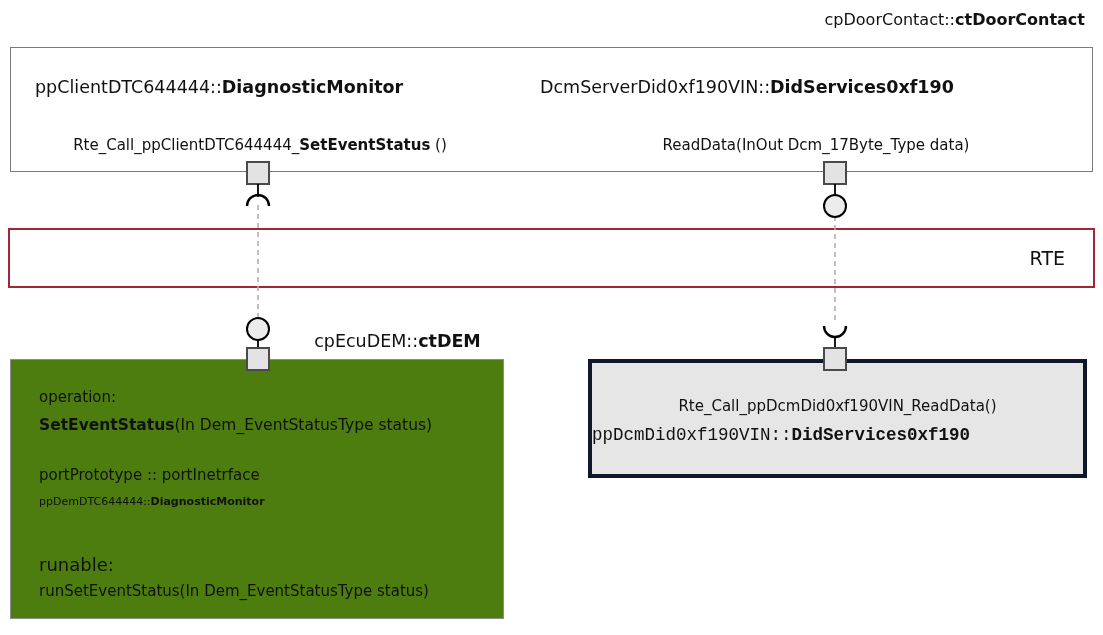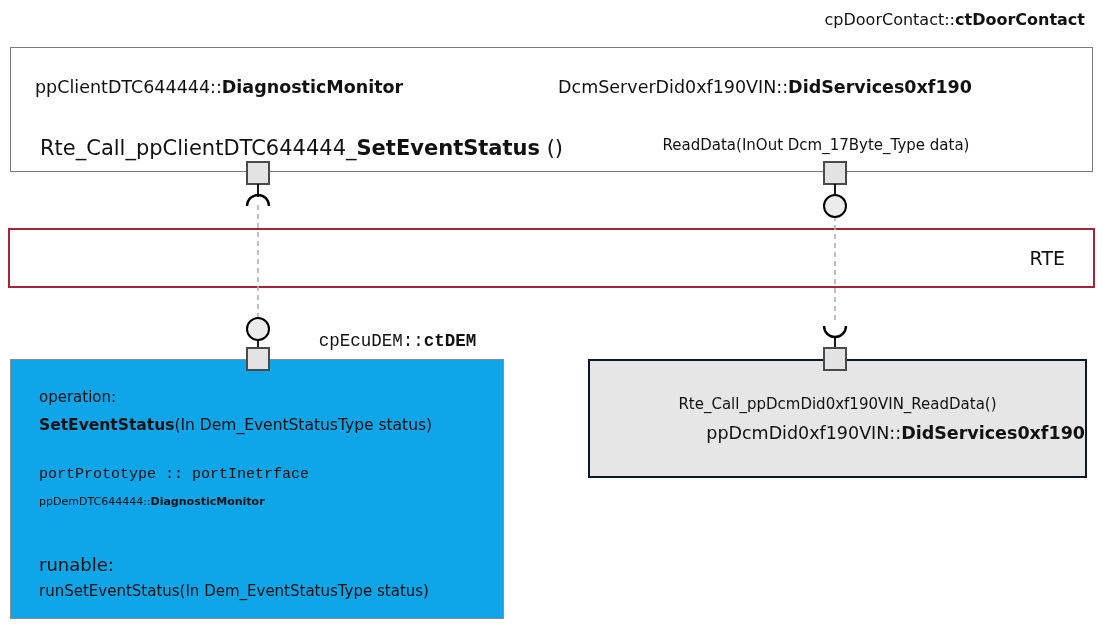--- a/index.html
+++ b/index.html
@@ -18,62 +18,62 @@
   
   .door-label { top: 10px; right: 18px; font-size: 16px; }
 
   
   .top-box {
     position: absolute; left: 10px; top: 47px;
     width: 1083px; height: 125px;
     background: #fff; border: 1px solid #7a7a7a;
   }
   .tb-left-title  { left: 35px;  top: 77px;  width: 440px; font-size: 17.5px; }
-  .tb-right-title { left: 540px; top: 77px;  width: 450px; text-align: center; font-size: 17.5px; }
-  .tb-left-call   { left: 40px;  top: 136px; width: 440px; text-align: center; font-size: 21px; }
+  .tb-right-title { left: 540px; top: 77px;  width: 450px; font-size: 17.5px; }
+  .tb-left-call   { left: 40px;  top: 136px; width: 440px; text-align: center; font-size: 15px; }
   .tb-right-call  { left: 596px; top: 136px; width: 440px; text-align: center; font-size: 15px; }
 
   
   .rte-box {
     position: absolute; left: 8px; top: 228px;
     width: 1087px; height: 60px;
     background: #fff; border: 2px solid #a32638; padding-left: 33px;
   }
   .rte-label {
     position: absolute; right: 28px; top: 50%;
     transform: translateY(-50%);
     font-size: 19px; white-space: nowrap;
   }
 
   
-  .dem-title { left: 290px; top: 331px; width: 215px; text-align: center; font-size: 17.5px; font-family: Liberation Mono, monospace; }
+  .dem-title { left: 290px; top: 331px; width: 215px; text-align: center; font-size: 17.5px; }
   .dcm-title { left: 868px; top: 331px; width: 215px; text-align: center; font-size: 17.5px; margin-top: 46px; }
 
   
   .dem-box {
     position: absolute; left: 10px; top: 359px;
     width: 494px; height: 260px;
-    background: #0ea5e9; border: 1px solid #8c8c8c;
+    background: #4d7c0f; border: 1px solid #8c8c8c;
   }
   .dem-box .line { position: absolute; left: 28px; white-space: nowrap; }
   .dem-op-label   { top: 28px;  font-size: 15px; }
   .dem-op-sig     { top: 56px;  font-size: 15.5px; text-align: right; }
-  .dem-pp-label   { top: 106px; font-size: 15px; font-family: Liberation Mono, monospace; }
+  .dem-pp-label   { top: 106px; font-size: 15px; }
   .dem-pp-name    { top: 135px; font-size: 11px; }
   .dem-run-label  { top: 194px; font-size: 18px; }
   .dem-run-sig    { top: 222px; font-size: 15px; }
 
   
   .dcm-box {
     position: absolute; left: 588px; top: 359px;
     width: 499px; height: 119px;
-    background: #e6e6e6; border: 2px solid #0f172a; padding-left: 13px;
+    background: #e6e6e6; border: 4px solid #0f172a; padding-left: 13px;
   }
   .dcm-call { position: absolute; left: 0; top: 34px; width: 100%; text-align: center; font-size: 15px; white-space: nowrap; }
-  .dcm-port { position: absolute; left: 0; top: 62px; width: 100%; text-align: right; font-size: 17.5px; white-space: nowrap; }
+  .dcm-port { position: absolute; left: 0; top: 62px; width: 100%; text-align: left; font-size: 17.5px; white-space: nowrap; font-family: Liberation Mono, monospace; }
 
   
   .connectors {
     position: absolute; left: 0; top: 0;
     width: 1103px; height: 635px;
     pointer-events: none;
   }
 </style>
 </head>
 <body>

